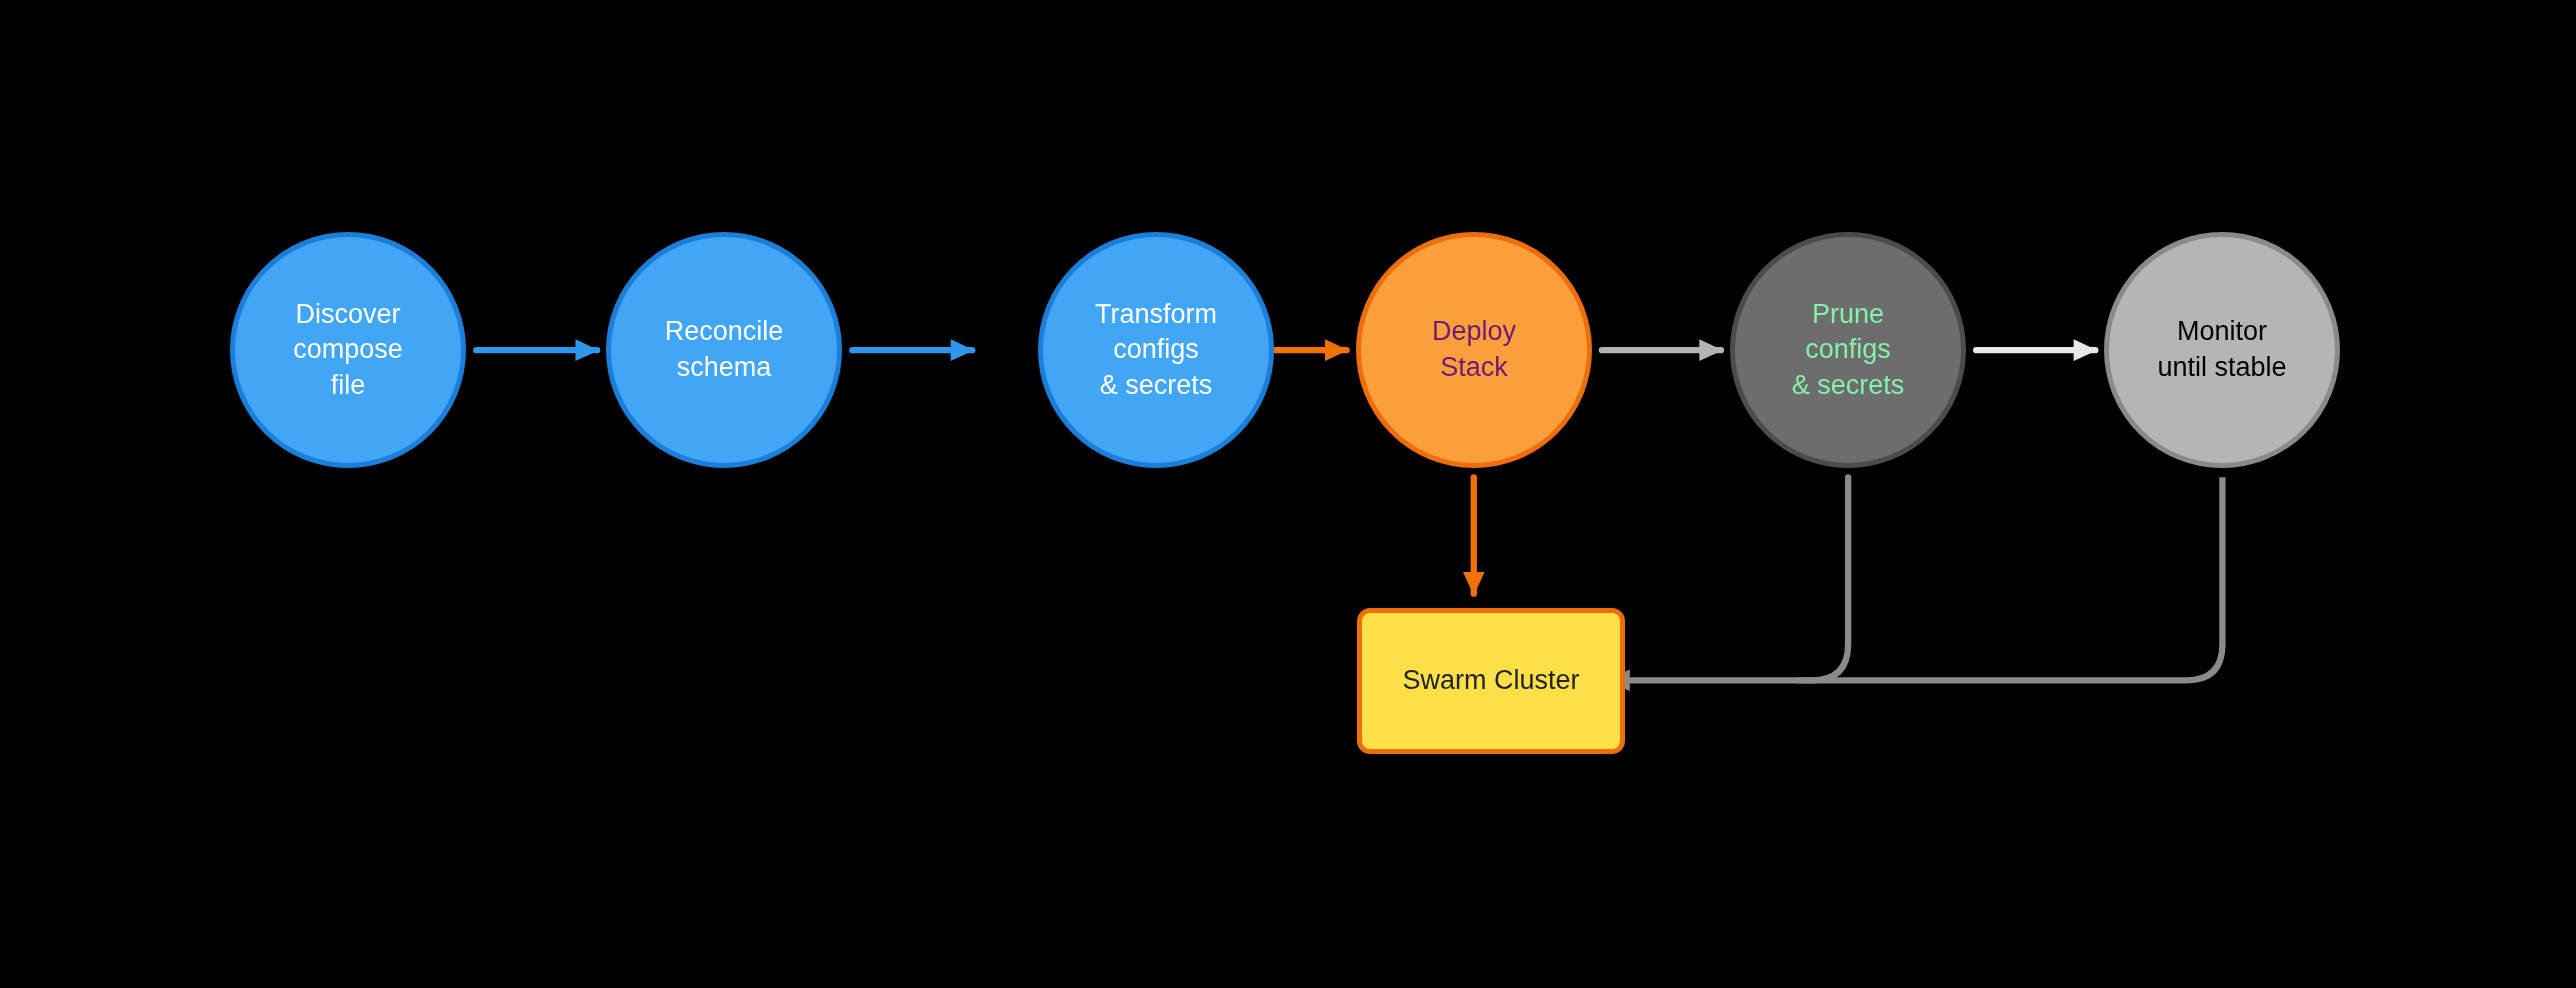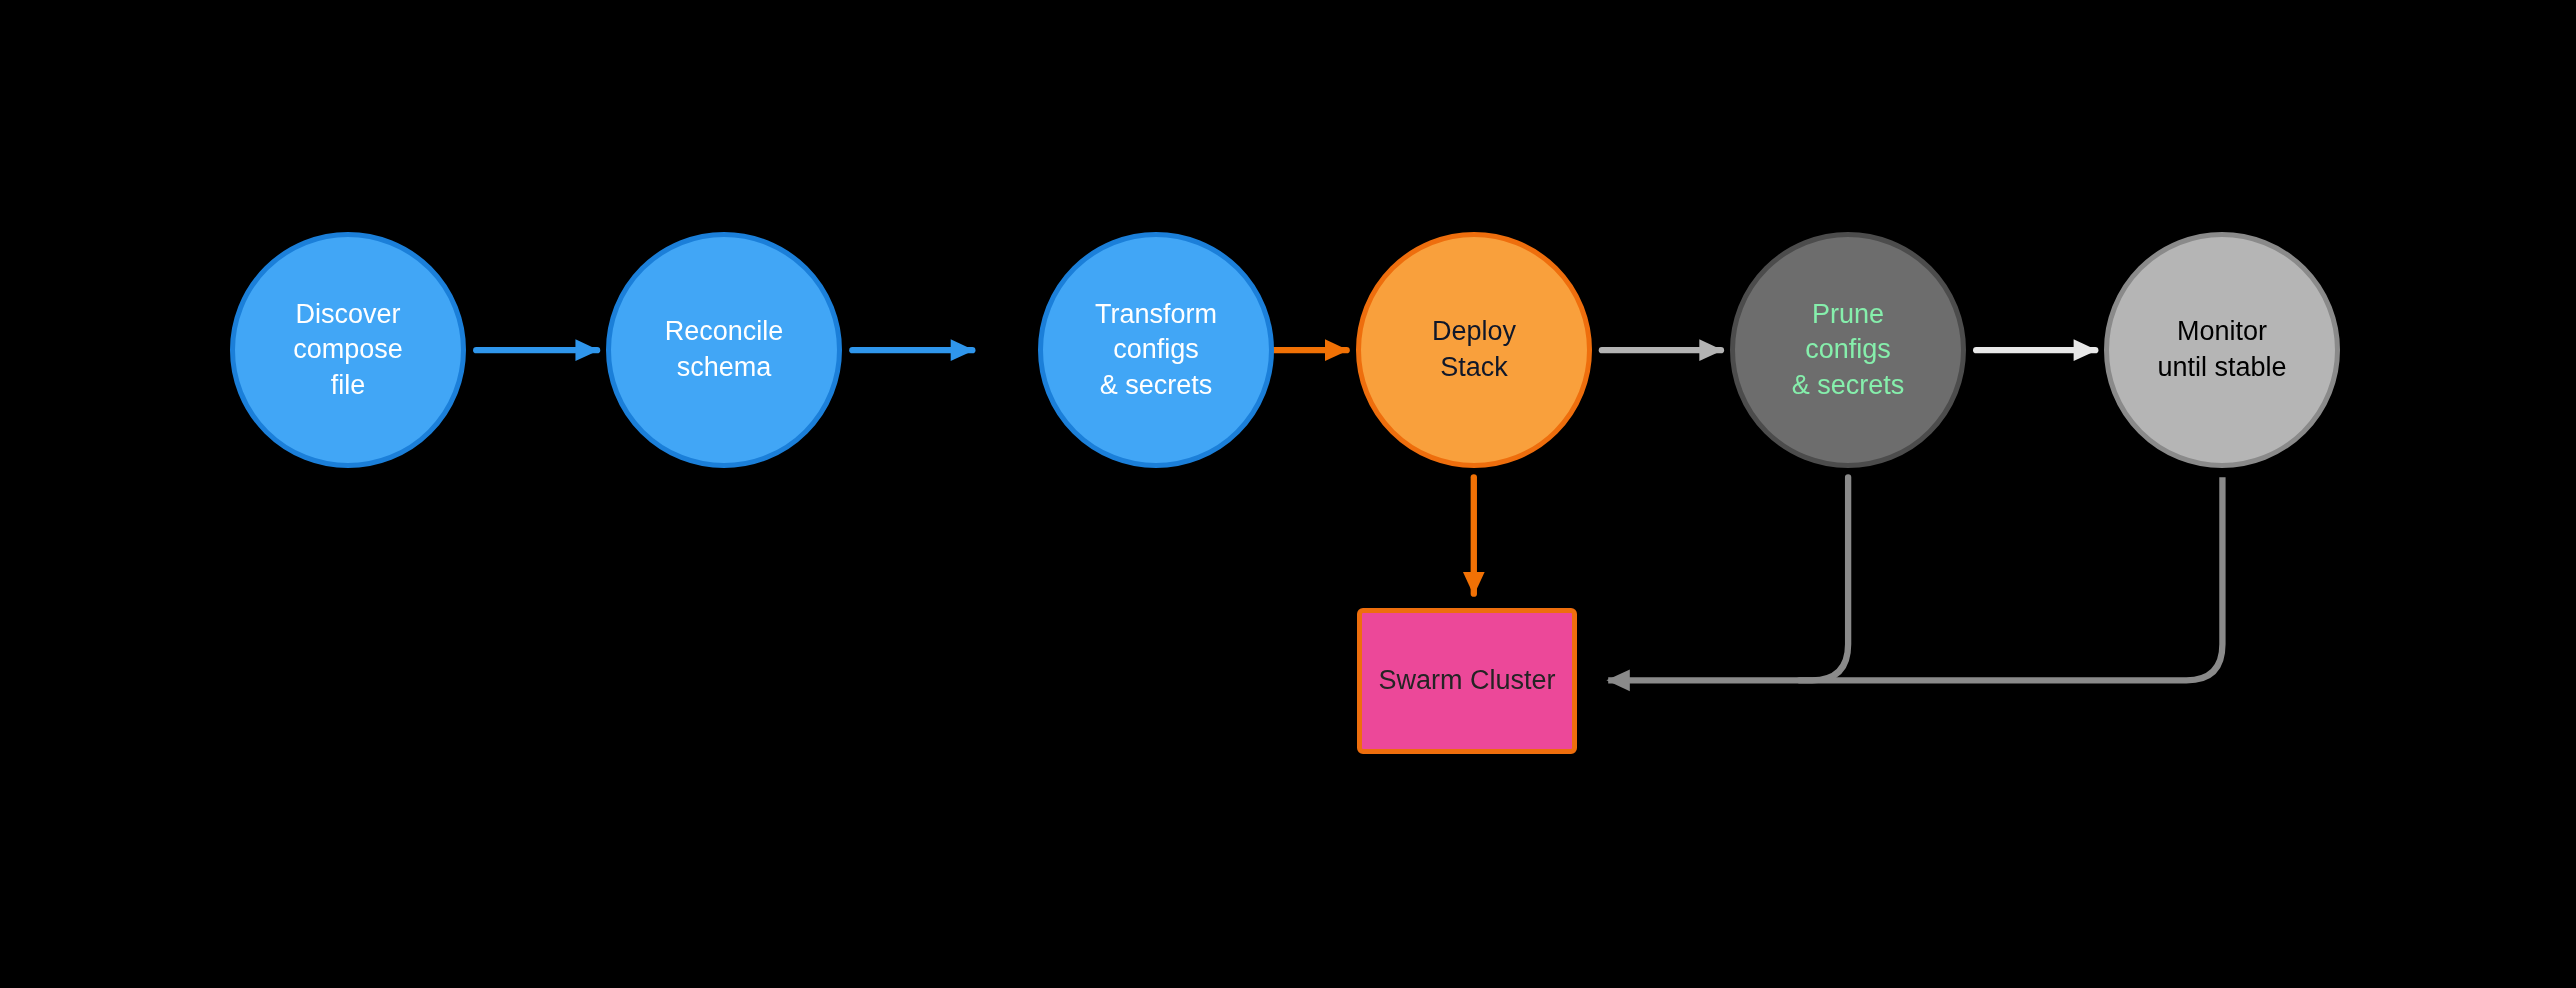--- a/index.html
+++ b/index.html
@@ -25,27 +25,27 @@
     text-align: center;
   }
   .circle { width: 236px; height: 236px; border-radius: 50%; }
   .label {
     white-space: pre-line;
     font-size: 27px;
     line-height: 1.32;
     font-weight: 400;
   }
   .n-blue      { background: #41a6f6; border: 5.4px solid #1b7fd9; color: #ffffff; }
-  .n-orange    { background: #f9a03c; border: 5.4px solid #ee6e0d; color: #0f172a; }
+  .n-orange    { background: #f9a03c; border: 5.4px solid #ee6e0d; color: #701a75; }
   .n-darkgray  { background: #6d6d6d; border: 5.4px solid #4c4c4c; color: #86efac; }
   .n-lightgray { background: #b5b5b5; border: 5.4px solid #8a8a8a; color: #000000; }
   .n-box {
-    width: 220px; height: 146px;
-    border-radius: 6px;
-    background: #ec4899;
+    width: 268px; height: 146px;
+    border-radius: 13px;
+    background: #fde047;
     border: 5.4px solid #ee6e0d;
     color: #242424;
   }
 </style>
 </head>
 <body>
 
 <div class="canvas">
 
   <svg class="edges" width="2576" height="989" viewBox="0 0 2856 1096" xmlns="http://www.w3.org/2000/svg">

